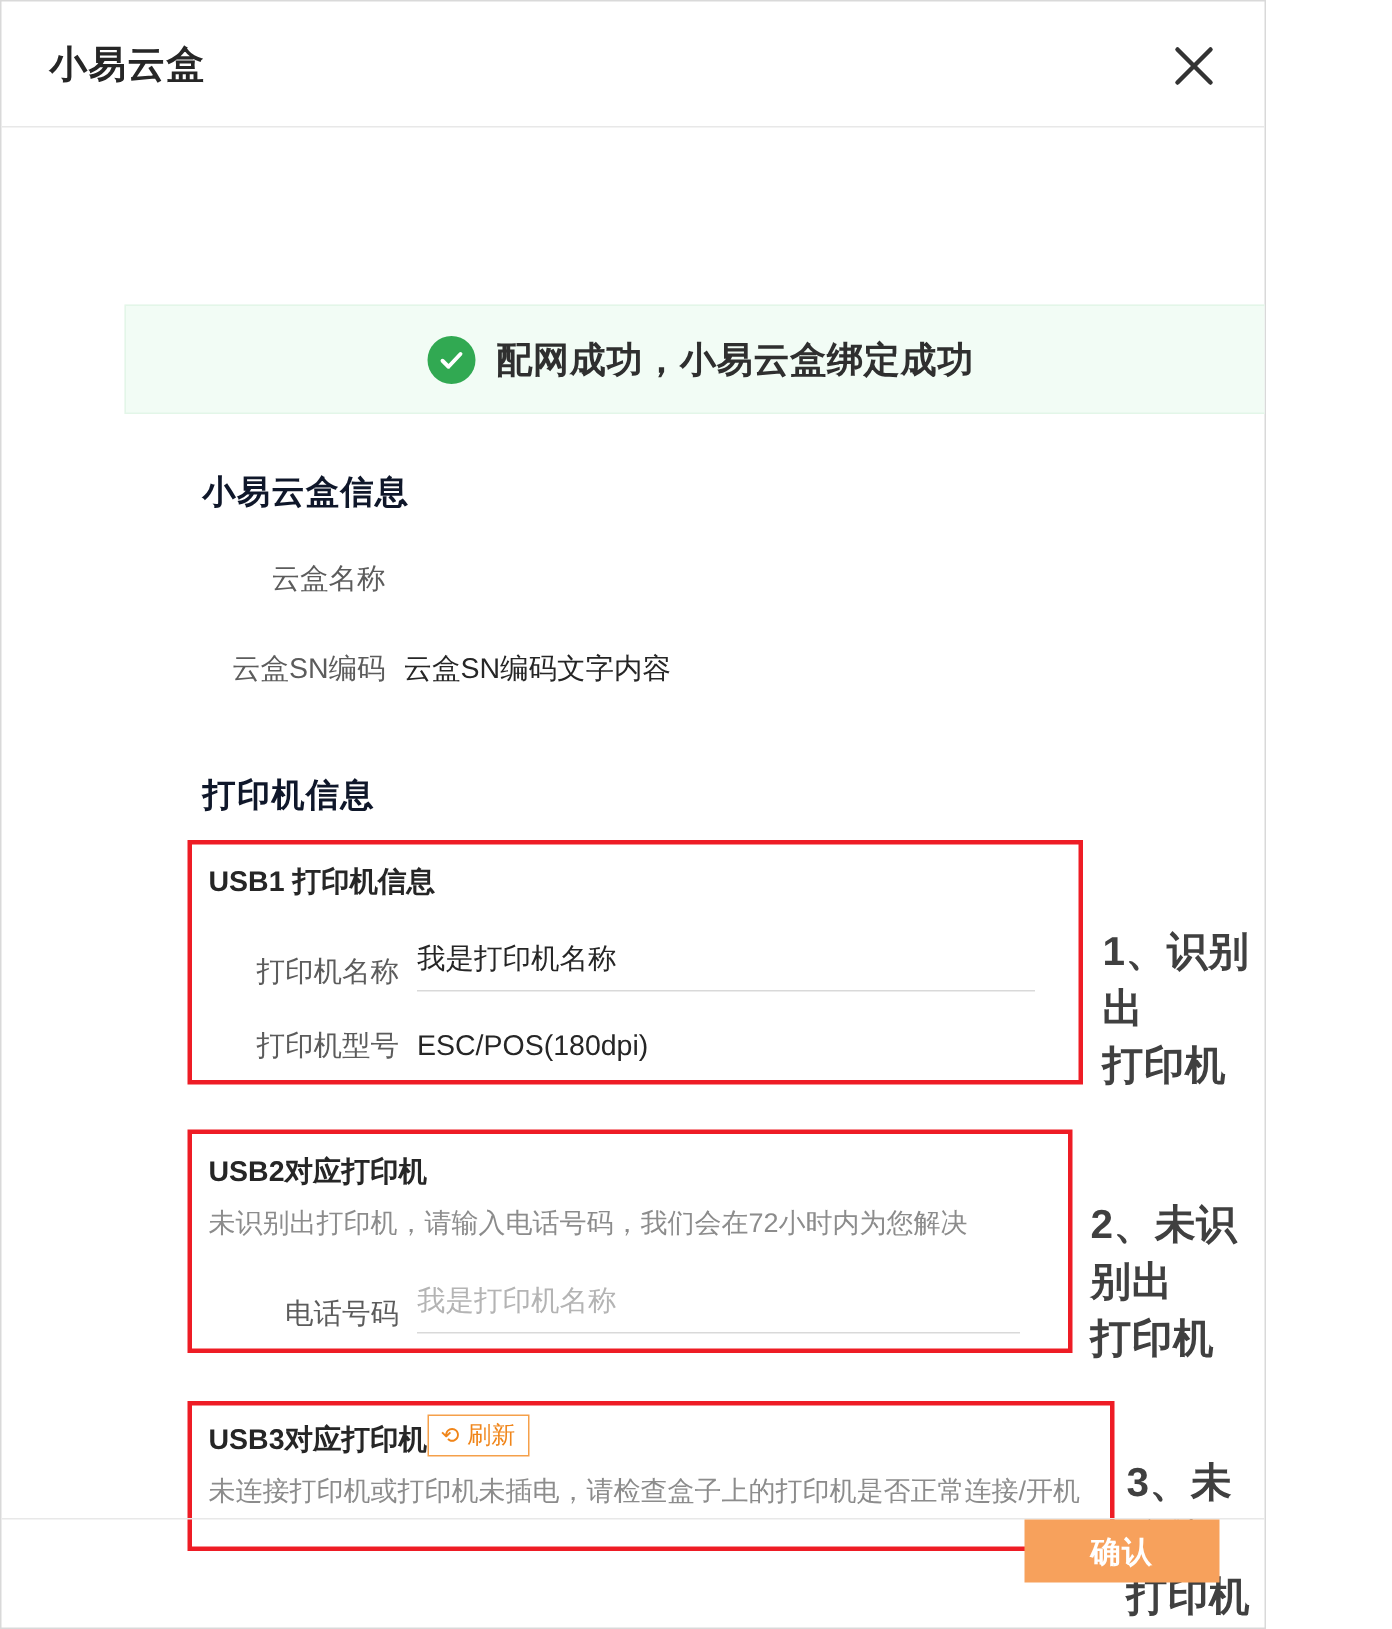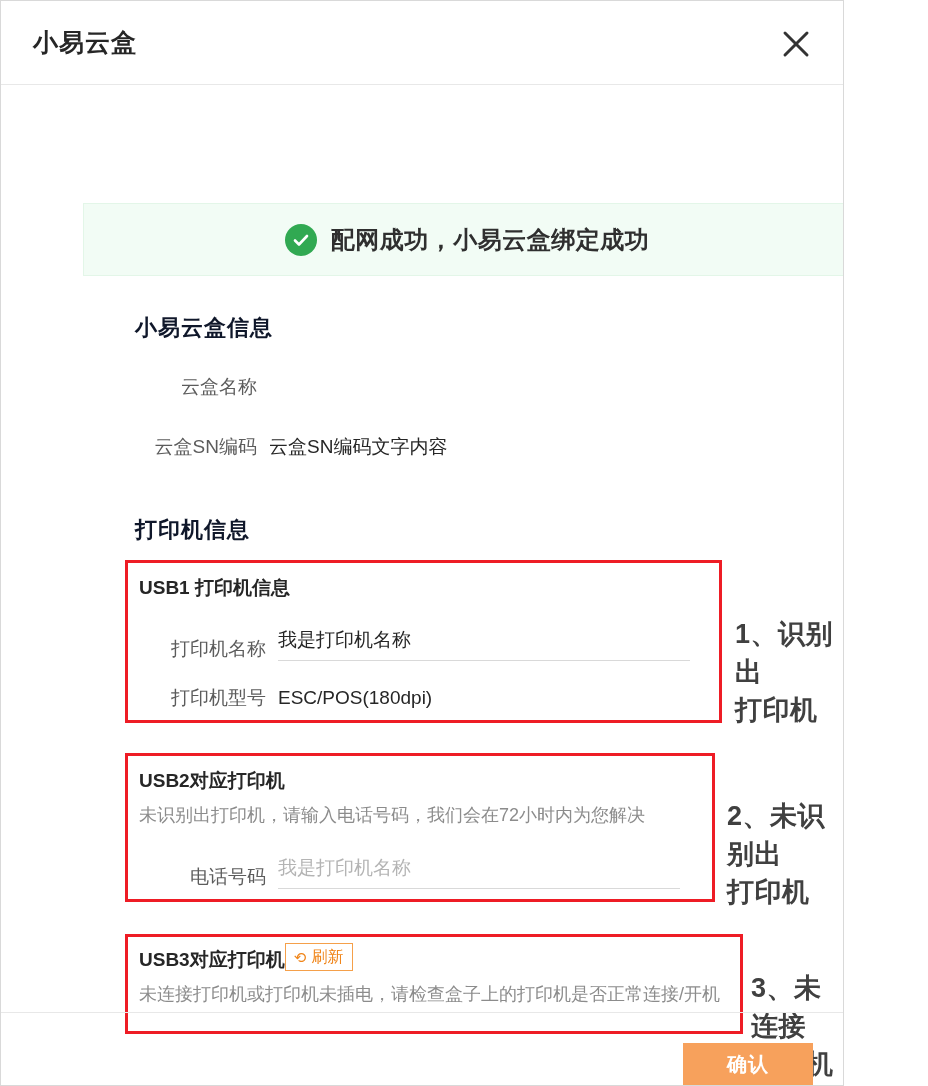--- a/index.html
+++ b/index.html
@@ -219,21 +219,21 @@
 
   
   .footer {
     position: absolute;
     left: 0;
     right: 0;
     bottom: 0;
     height: 73px;
     border-top: 1px solid #e8e8e8;
     display: flex;
-    align-items: flex-end;
+    align-items: flex-start;
     justify-content: flex-end;
     padding-right: 30px;
     box-sizing: border-box;
   }
   .confirm-btn {
     width: 130px;
     height: 42px;
     background: #f7a15c;
     color: #ffffff;
     font-size: 20px;

